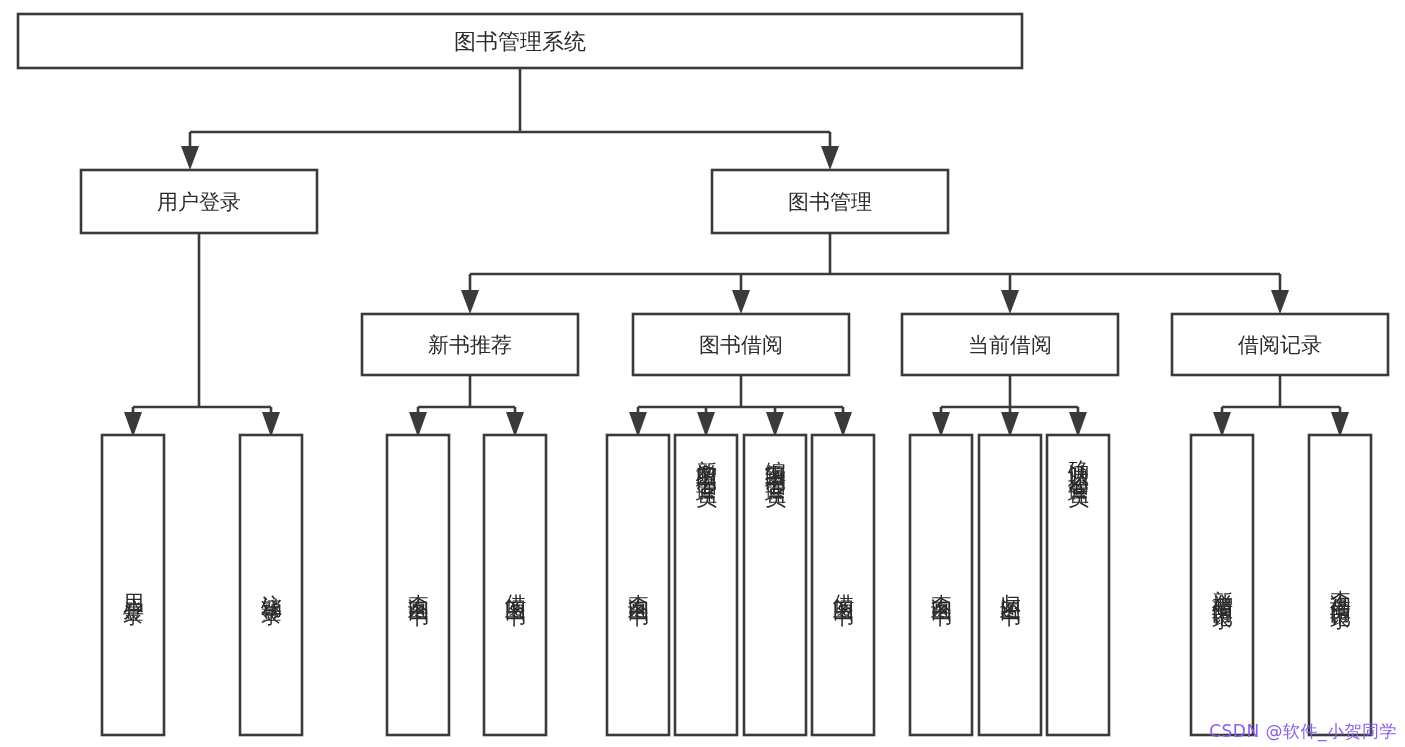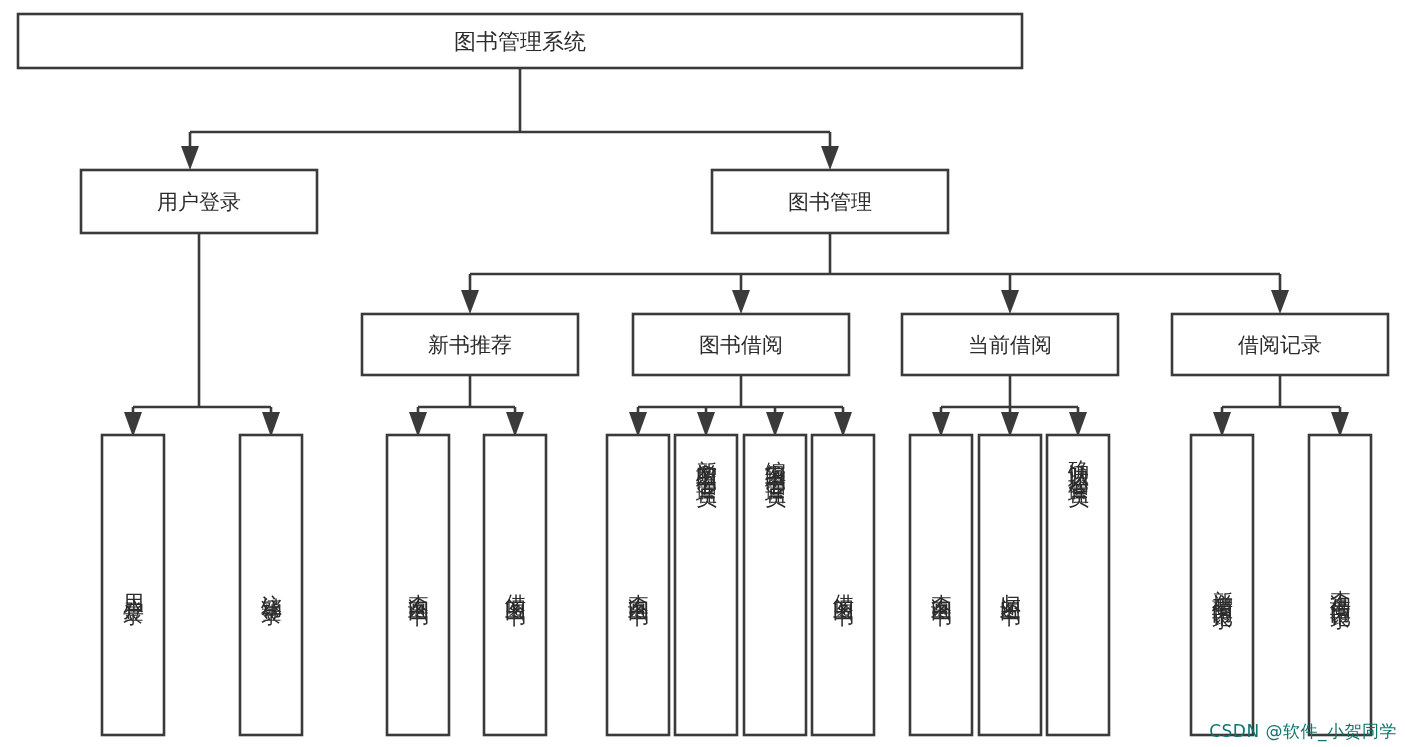--- a/index.html
+++ b/index.html
@@ -75,21 +75,21 @@
     letter-spacing: 4px;
     color: #2b2b2b;
     white-space: nowrap;
   }
   .watermark {
     position: absolute;
     right: 8px;
     bottom: 4px;
     font-family: "DejaVu Sans", "Liberation Sans", sans-serif;
     font-size: 17px;
-    color: #0f766e;
+    color: #8b5cf6;
     letter-spacing: 0.5px;
     white-space: nowrap;
   }
 </style>
 </head>
 <body>
 
 <div id="diagram-root">
 
   <svg id="flow-svg" viewBox="0 0 1405 747">

